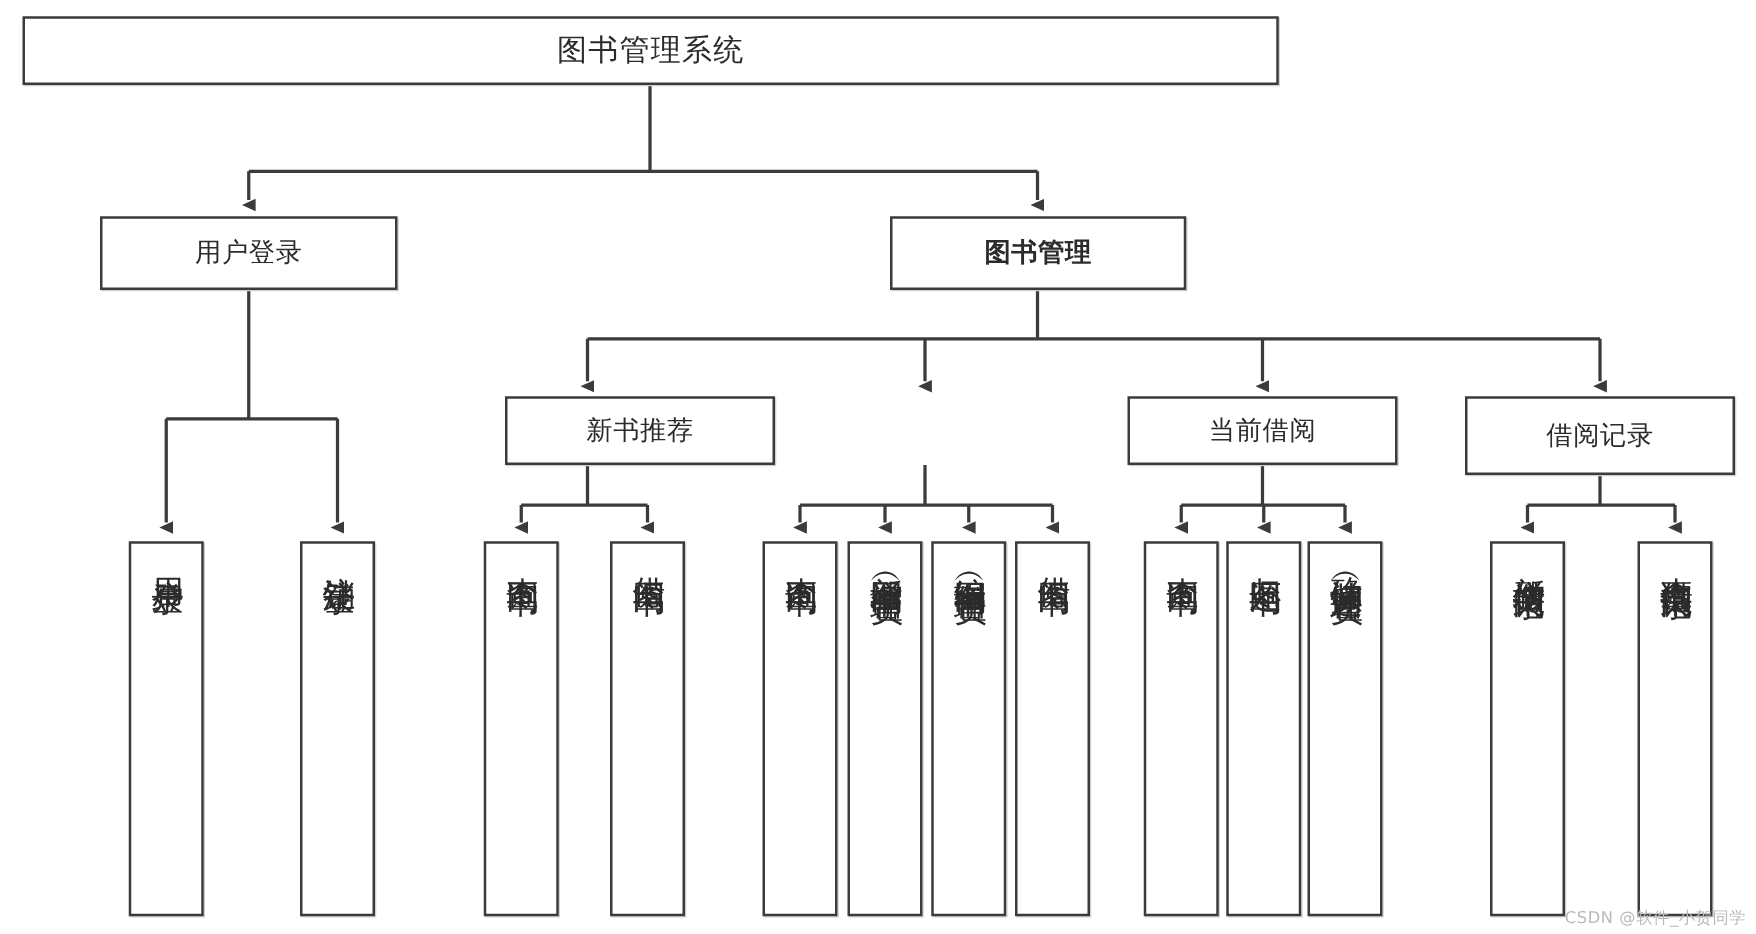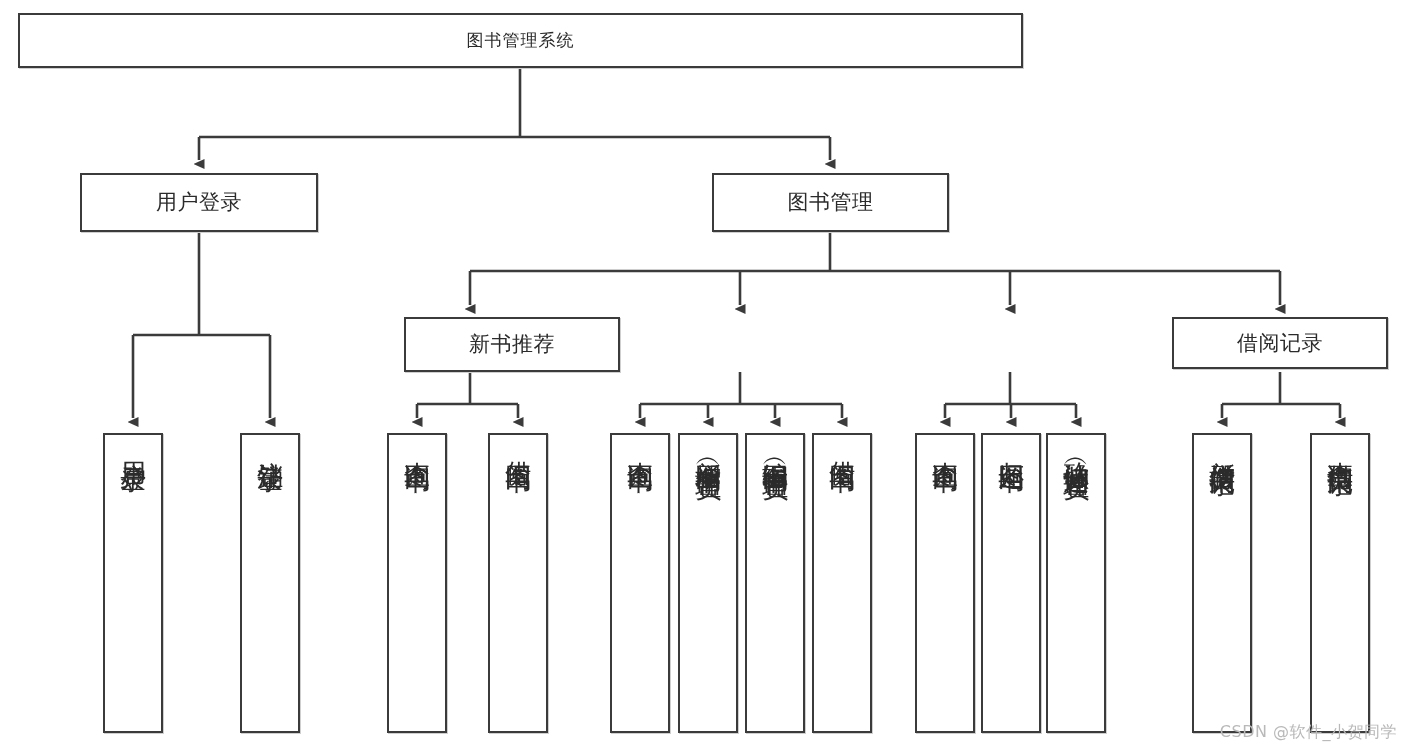--- a/index.html
+++ b/index.html
@@ -42,42 +42,42 @@
     text-align: center;
     line-height: 1.18;
     white-space: nowrap;
   }
   
   .node.h .label {
     font-size: 21px;
     letter-spacing: 0.5px;
   }
   .node.root .label {
-    font-size: 17px;
+    font-size: 24px;
     letter-spacing: 1px;
   }
   
   .node.v {
     align-items: flex-start;
     justify-content: center;
     padding-top: 6px;
   }
   .node.v .label {
     writing-mode: vertical-rl;
     text-orientation: upright;
     font-size: 26px;
     line-height: 1.05;
     letter-spacing: 2px;
     white-space: nowrap;
   }
   .watermark {
     position: absolute;
     right: 8px;
     bottom: 4px;
-    font-size: 16px;
+    font-size: 13px;
     color: #b9b9b9;
     letter-spacing: 0.5px;
     white-space: nowrap;
     font-family: "DejaVu Sans", "Liberation Sans", sans-serif;
   }
 </style>
 </head>
 <body>
 
 <div id="canvas">
@@ -133,31 +133,34 @@
   </svg>
 
   <div class="node h root" style="left:18px; top:13px; width:1005px; height:55px;">
     <span class="label">图书管理系统</span>
   </div>
 
   <div class="node h" style="left:80px; top:173px; width:238px; height:59px;">
     <span class="label">用户登录</span>
   </div>
 
-  <div class="node h" style="left:712px; top:173px; width:237px; height:59px;">
+  <div class="node h" style="left:712px; top:173px; width:237px; height:59px;font-weight:bold;">
     <span class="label">图书管理</span>
   </div>
 
   <div class="node h" style="left:362px; top:317px; width:216px; height:55px;margin-left:42px;">
     <span class="label">新书推荐</span>
   </div>
 
 
-
-  <div class="node h" style="left:1172px; top:317px; width:216px; height:52px;">
+  <div class="node h" style="left:902px; top:317px; width:216px; height:55px;">
+    <span class="label">当前借阅</span>
+  </div>
+
+  <div class="node h" style="left:1172px; top:317px; width:216px; height:63px;">
     <span class="label">借阅记录</span>
   </div>
 
   <div class="node v" style="left:103px; top:433px; width:60px; height:300px;">
     <span class="label">用户登录</span>
   </div>
   <div class="node v" style="left:240px; top:433px; width:60px; height:300px;">
     <span class="label">注销登录</span>
   </div>
 

